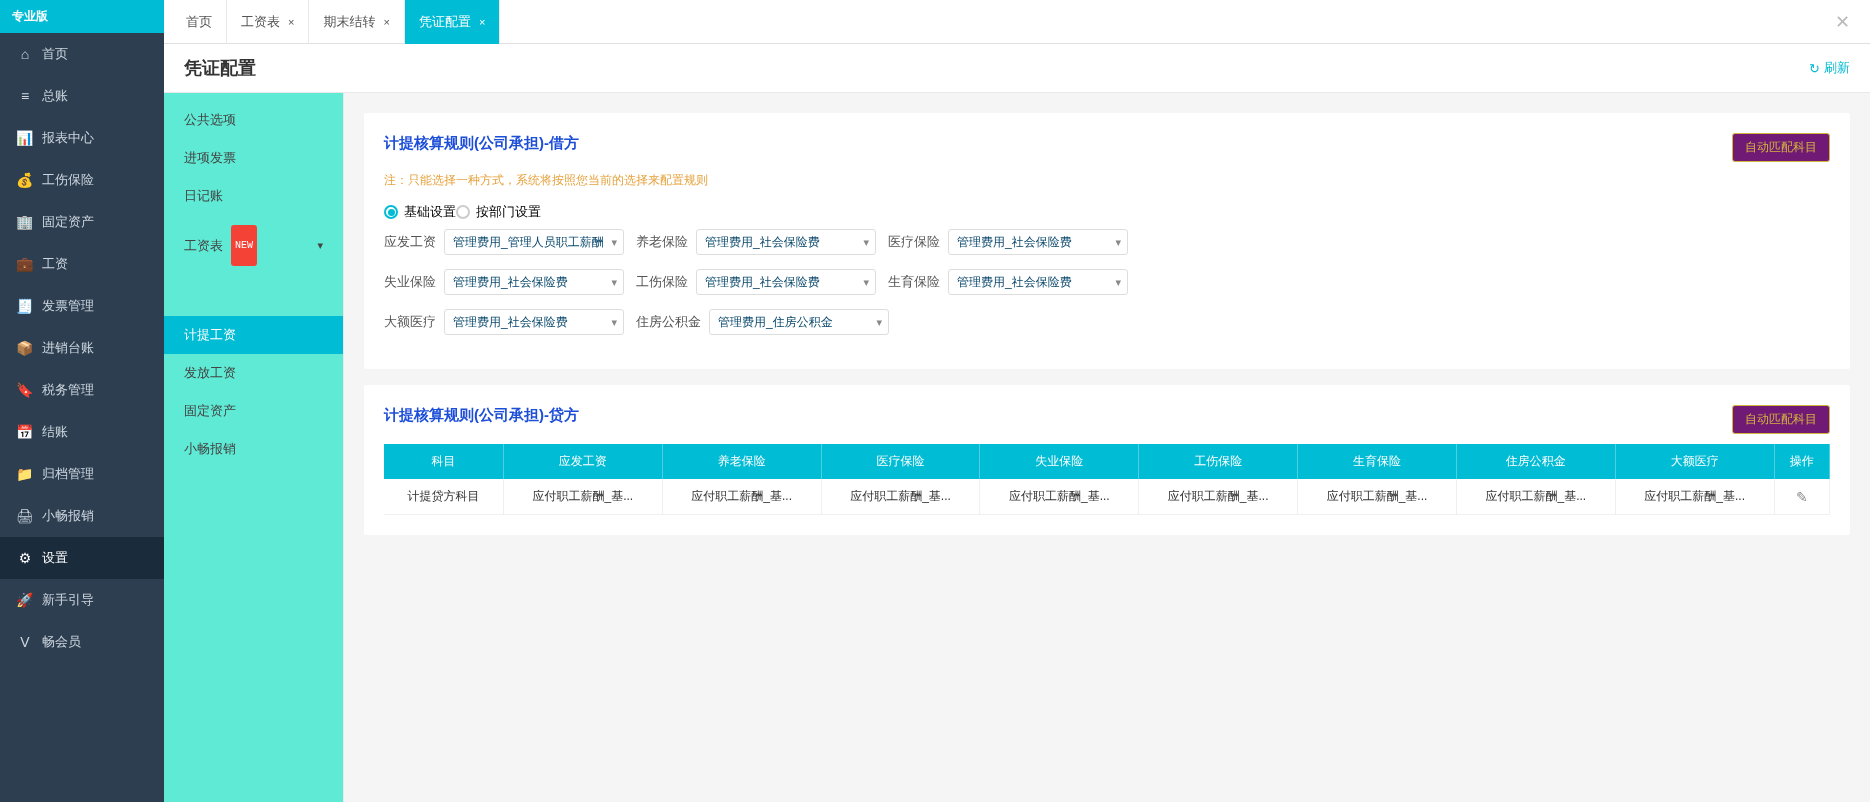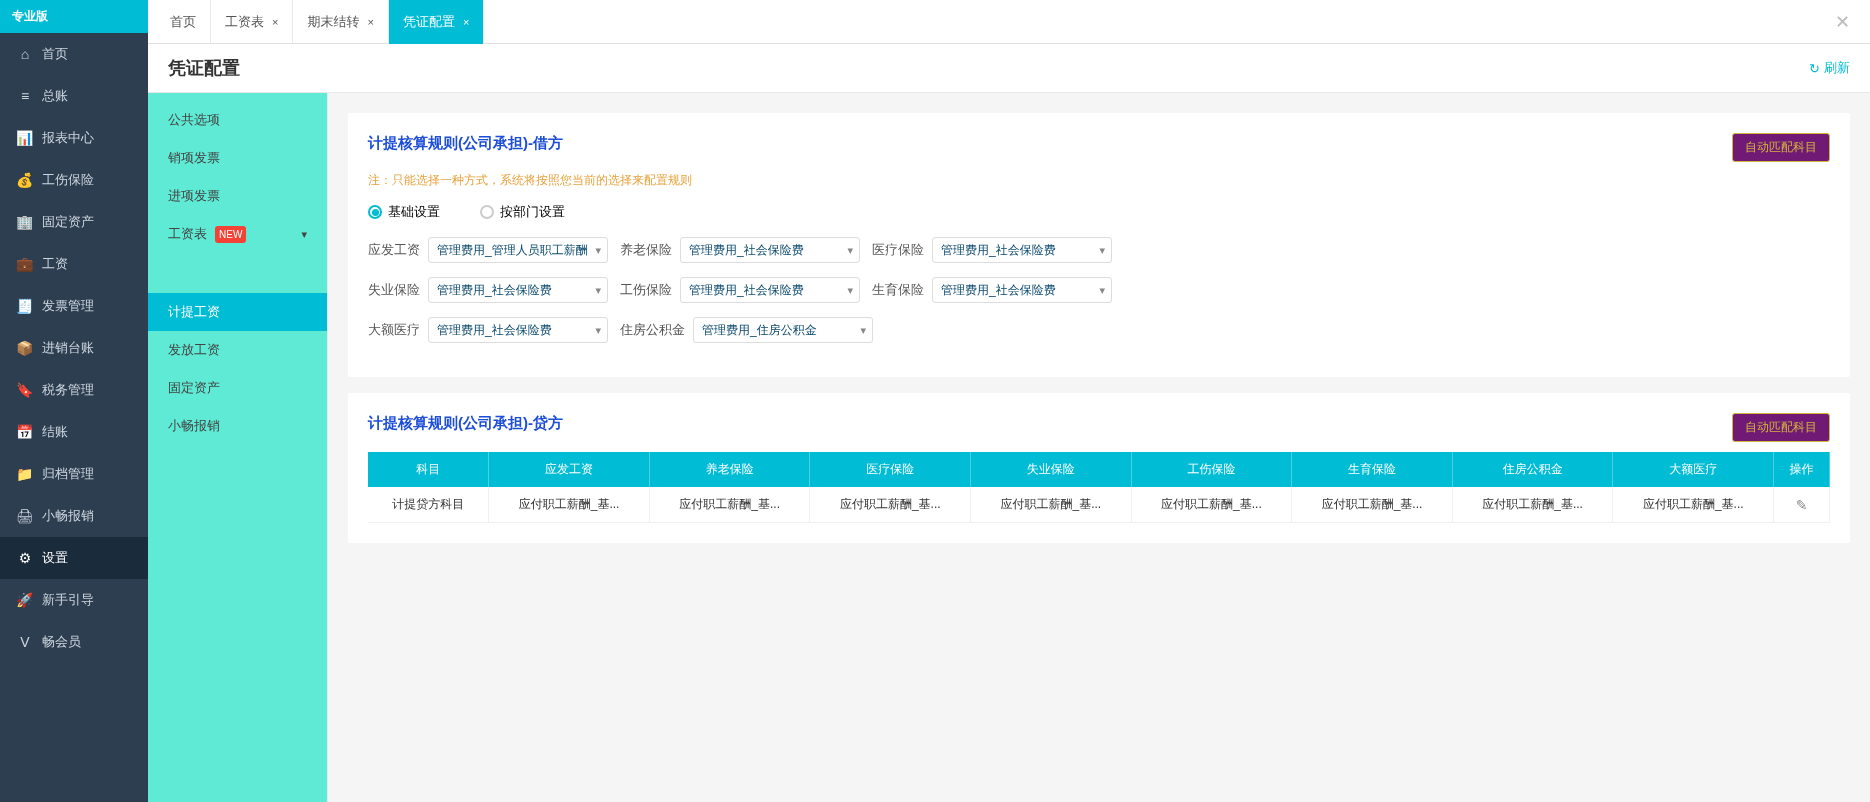--- a/index.html
+++ b/index.html
@@ -1,19 +1,19 @@
 <!DOCTYPE html>
 <html><head>
   <meta charset="utf-8">
   <style>
     * { box-sizing: border-box; margin: 0; padding: 0; }
     body { font-family: "Microsoft YaHei", sans-serif; font-size: 13px; background: #f5f5f5; display: flex; height: 802px; overflow: hidden; }
 
     
-    .sidebar { width: 148px; background: #2d3e50; color: #cdd6df; display: flex; flex-direction: column; height: 100%; flex-shrink: 0; }
+    .sidebar { width: 164px; background: #2d3e50; color: #cdd6df; display: flex; flex-direction: column; height: 100%; flex-shrink: 0; }
     .sidebar-header { background: #00bcd4; color: #fff; font-size: 12px; padding: 8px 12px; font-weight: bold; }
     .sidebar-item { display: flex; align-items: center; gap: 8px; padding: 12px 16px; cursor: pointer; font-size: 13px; color: #cdd6df; }
     .sidebar-item.active { background: #1a2b3c; color: #fff; }
     .sidebar-icon { font-size: 14px; width: 18px; text-align: center; }
 
     
     .main { flex: 1; display: flex; flex-direction: column; overflow: hidden; }
 
     
     .tabbar { background: #fff; border-bottom: 1px solid #e0e0e0; display: flex; align-items: center; padding: 0 8px; height: 44px; }
@@ -26,33 +26,33 @@
     .page-title { font-size: 18px; font-weight: bold; color: #333; }
     .refresh-btn { color: #00bcd4; font-size: 13px; cursor: pointer; display: flex; align-items: center; gap: 4px; }
 
     
     .content { display: flex; flex: 1; overflow: hidden; }
 
     
     .left-nav { width: 180px; background: #5eead4; border-right: 1px solid #e8e8e8; padding: 8px 0; overflow-y: auto; }
     .left-nav-item { padding: 10px 20px; cursor: pointer; color: #444; font-size: 13px; display: flex; align-items: center; justify-content: space-between; }
     .left-nav-item.active { background: #00bcd4; color: #fff; margin-top: 40px; }
-    .left-nav-item .new-badge { background: #f44336; color: #fff; font-size: 10px; padding: 3px 4px; border-radius: 3px; margin-left: 4px; }
+    .left-nav-item .new-badge { background: #f44336; color: #fff; font-size: 10px; padding: 15px 4px; border-radius: 3px; margin-left: 4px; font-family: Liberation Mono, monospace; }
     .left-nav-item .arrow { font-size: 11px; }
 
     
     .right-content { flex: 1; overflow-y: auto; padding: 20px; background: #f5f5f5; }
 
     
     .section { background: #fff; padding: 20px; margin-bottom: 16px; border-radius: 2px; }
     .section-title { font-size: 15px; font-weight: bold; color: #1d4ed8; margin-bottom: 8px; text-align: center; }
     .section-note { color: #e6a23c; font-size: 12px; margin-bottom: 14px; }
 
     
-    .radio-group { display: flex; gap: 40px; margin-bottom: 16px; align-items: flex-end; }
+    .radio-group { display: flex; margin-bottom: 8px; align-items: flex-end; }
     .radio-item { display: flex; align-items: center; gap: 6px; cursor: pointer; font-size: 13px; }
     .radio-circle { width: 14px; height: 14px; border-radius: 50%; border: 2px solid #00bcd4; display: flex; align-items: center; justify-content: center; }
     .radio-circle.checked::after { content: ''; width: 7px; height: 7px; border-radius: 50%; background: #00bcd4; }
 
     
     .form-row { display: flex; align-items: center; gap: 12px; margin-bottom: 14px; flex-wrap: wrap; }
     .form-group { display: flex; align-items: center; gap: 8px; }
     .form-label { color: #555; font-size: 13px; white-space: nowrap; min-width: 50px; }
     .form-select { border: 1px solid #ddd; border-radius: 3px; padding: 5px 12px 5px 8px; font-size: 12px; color: #0c4a6e; background: #fff; min-width: 180px; appearance: none; position: relative; cursor: pointer; }
     .select-wrapper { position: relative; display: inline-block; }
@@ -163,22 +163,22 @@
     <div class="refresh-btn">
       <span>↻</span>
       <span>刷新</span>
     </div>
   </div>
 
   <div class="content">
 
     <div class="left-nav">
       <div class="left-nav-item">公共选项</div>
-      <div class="left-nav-item">销项发票</div>
       <div class="left-nav-item">进项发票</div>
+      <div class="left-nav-item">日记账</div>
       <div class="left-nav-item" style="justify-content:flex-start; gap:4px;">
         <span>工资表</span>
         <span class="new-badge">NEW</span>
         <span class="arrow" style="margin-left:auto;">▾</span>
       </div>
       <div class="left-nav-item active">计提工资</div>
       <div class="left-nav-item">发放工资</div>
       <div class="left-nav-item">固定资产</div>
       <div class="left-nav-item">小畅报销</div>
     </div>

